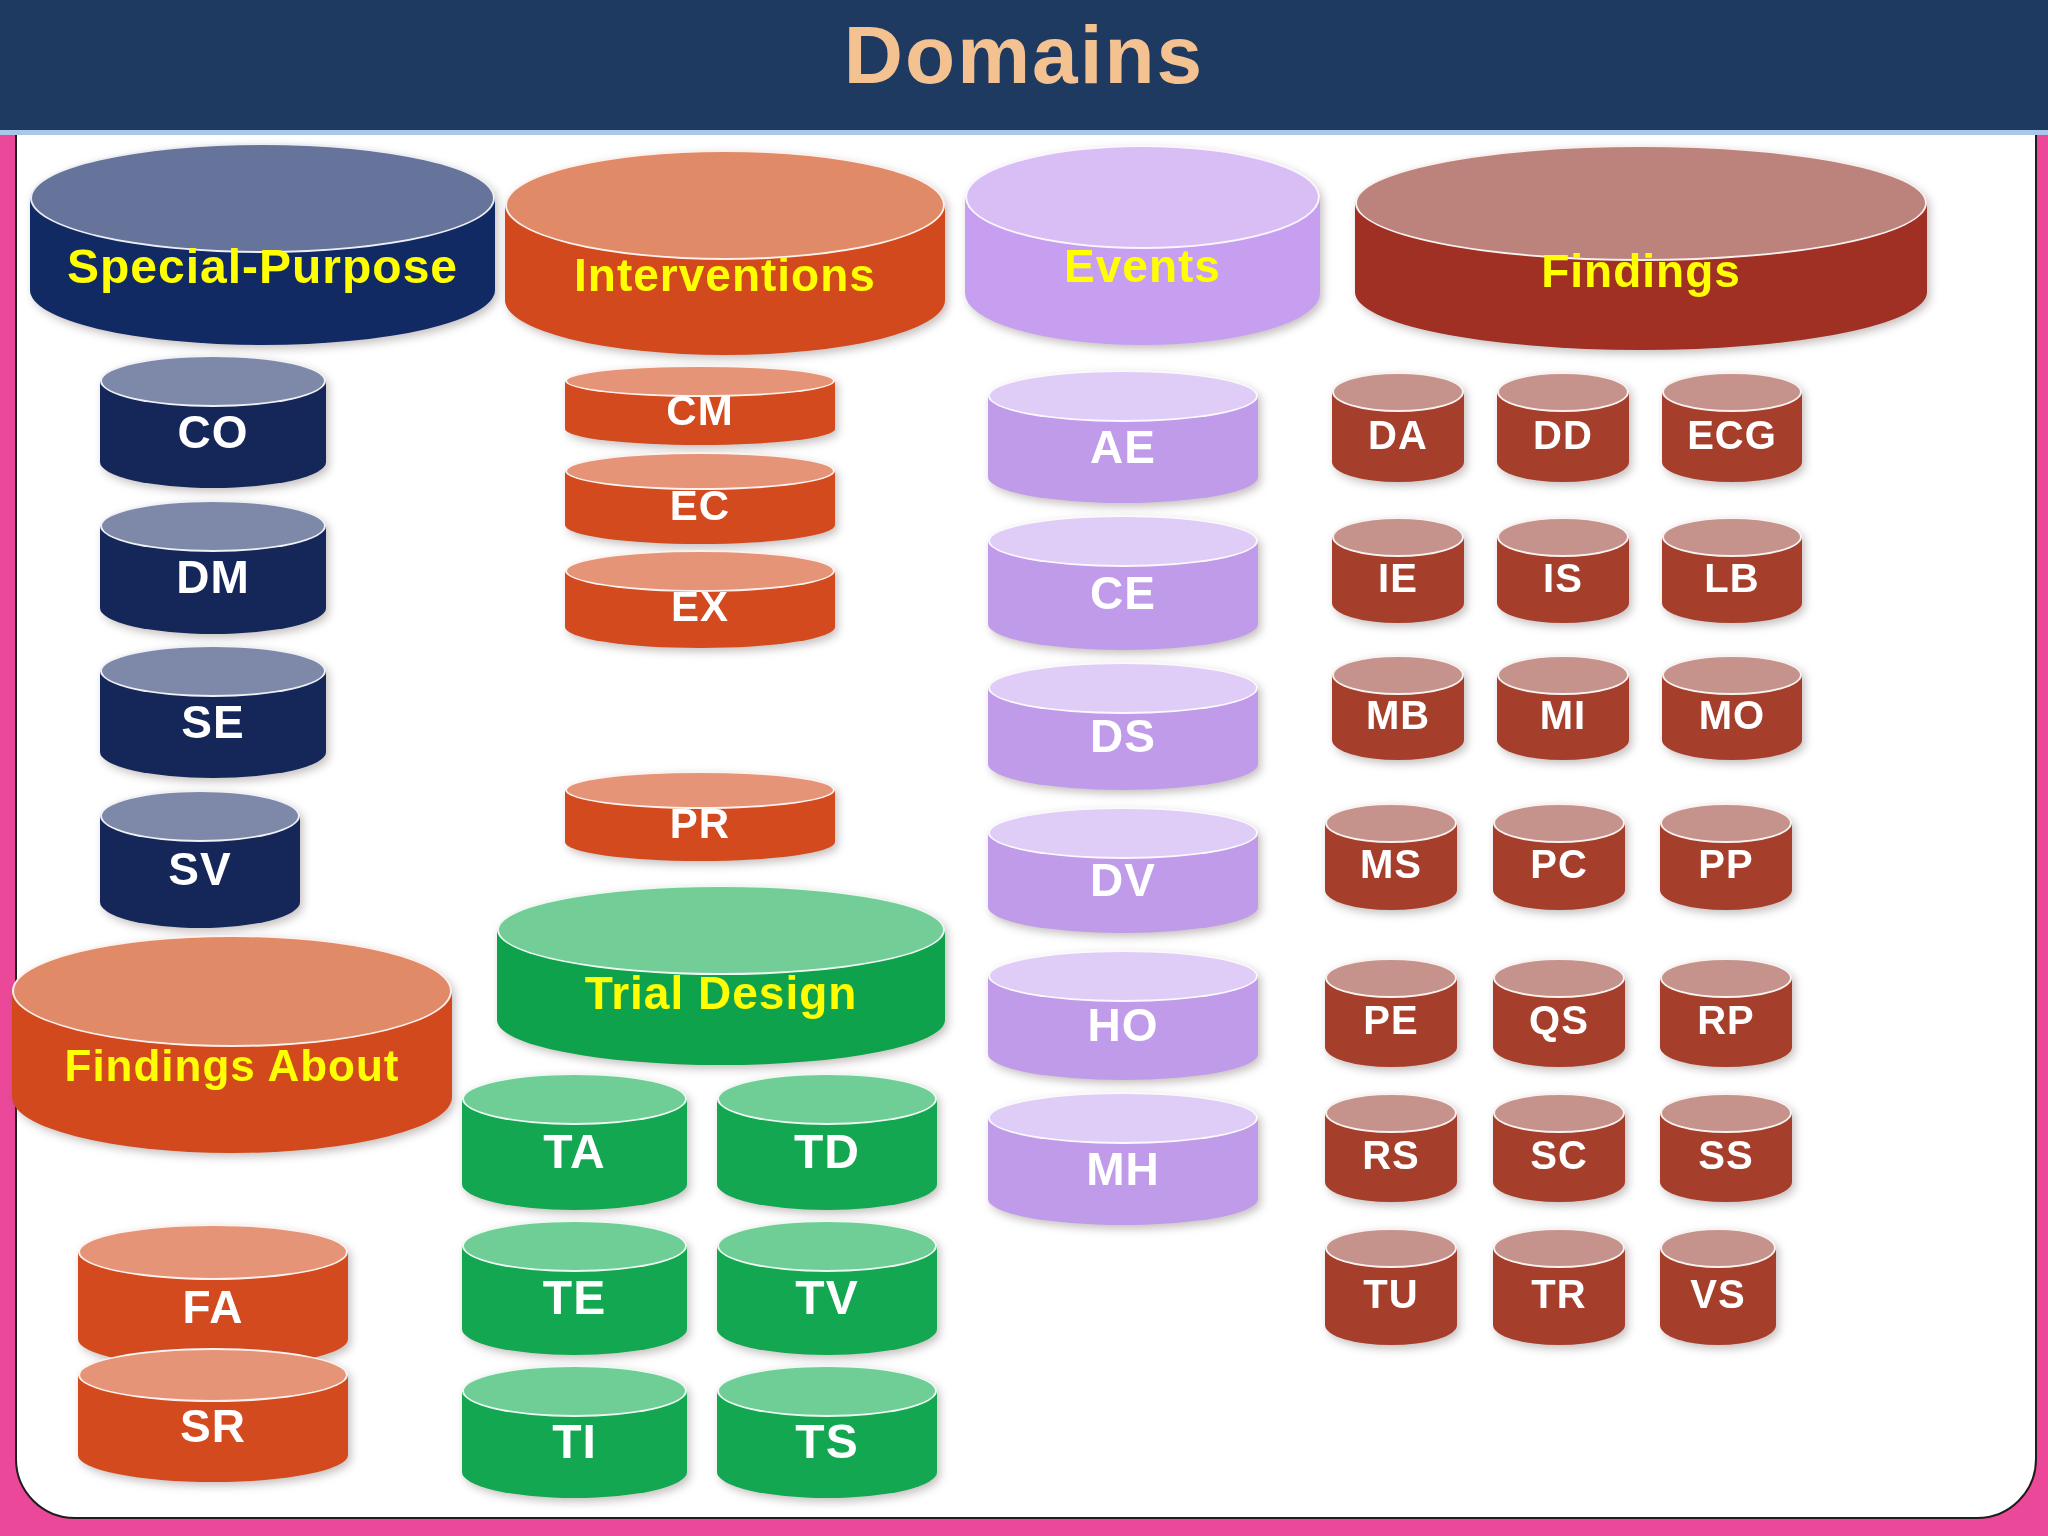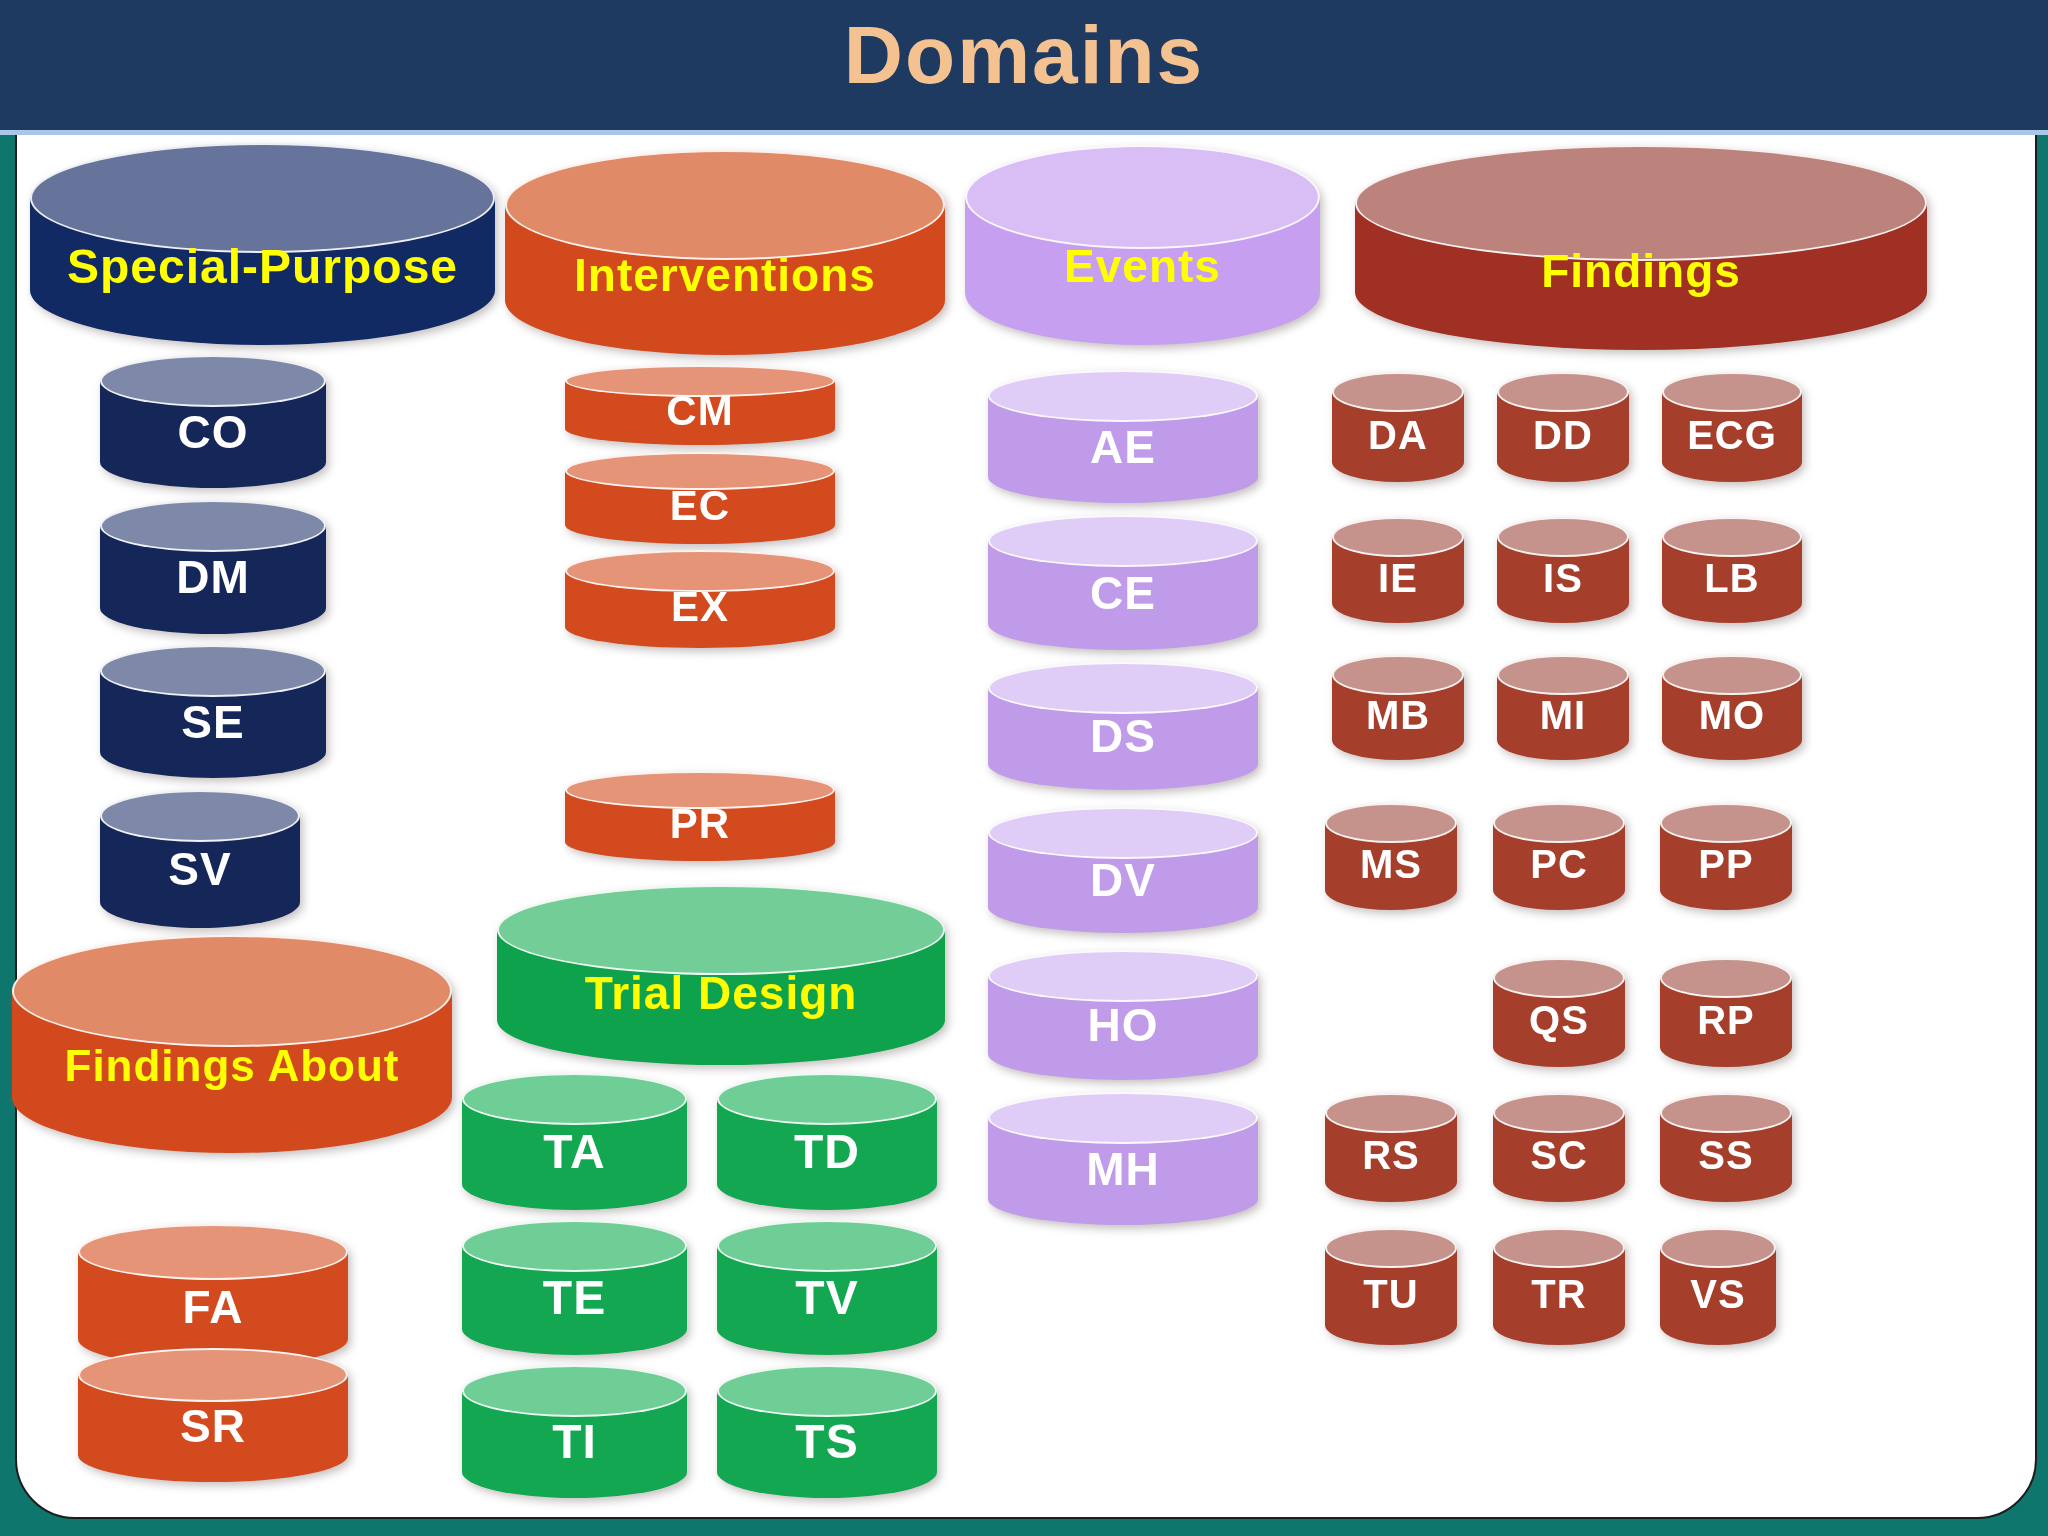--- a/index.html
+++ b/index.html
@@ -1,18 +1,18 @@
 <!DOCTYPE html>
 <html><head>
 <meta charset="utf-8">
 <style>
   html,body{margin:0;padding:0;background:#ffffff;}
   #canvas{
     position:relative;width:2048px;height:1536px;overflow:hidden;
-    background:#0f766e;font-family:"Liberation Sans",sans-serif;font-weight:700;
+    background:#ec4899;font-family:"Liberation Sans",sans-serif;font-weight:700;
   }
   
   .panel{
     position:absolute;left:15px;top:-120px;width:2018px;height:1635px;
     border:2.5px solid #1d1d1d;border-radius:0 0 60px 60px;background:#ffffff;
   }
   
   .header{
     position:absolute;left:0;top:0;width:2048px;height:130px;
     background:#1F3A60;border-bottom:5px solid #A9C7E8;z-index:5;
@@ -154,20 +154,23 @@
   <div class="cyl red" style="left:1325px;top:803px;width:132px;height:107px;--ry:20px;--fs:40px">
     <div class="lbl">MS</div>
   </div>
   <div class="cyl red" style="left:1493px;top:803px;width:132px;height:107px;--ry:20px;--fs:40px">
     <div class="lbl">PC</div>
   </div>
   <div class="cyl red" style="left:1660px;top:803px;width:132px;height:107px;--ry:20px;--fs:40px">
     <div class="lbl">PP</div>
   </div>
 
+  <div class="cyl red" style="left:1325px;top:958px;width:132px;height:109px;--ry:20px;--fs:40px">
+    <div class="lbl">PE</div>
+  </div>
   <div class="cyl red" style="left:1493px;top:958px;width:132px;height:109px;--ry:20px;--fs:40px">
     <div class="lbl">QS</div>
   </div>
   <div class="cyl red" style="left:1660px;top:958px;width:132px;height:109px;--ry:20px;--fs:40px">
     <div class="lbl">RP</div>
   </div>
 
   <div class="cyl red" style="left:1325px;top:1093px;width:132px;height:109px;--ry:20px;--fs:40px">
     <div class="lbl">RS</div>
   </div>

